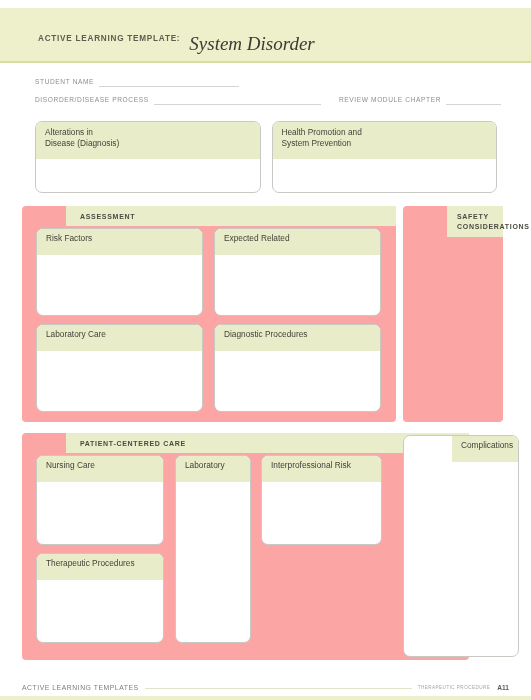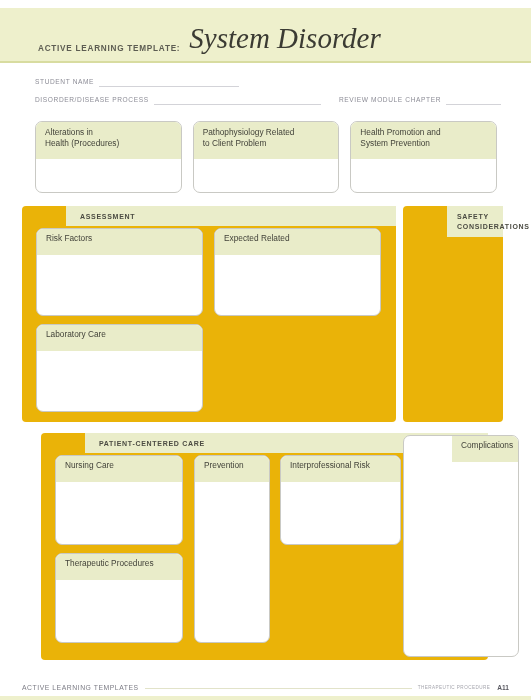--- a/index.html
+++ b/index.html
@@ -24,34 +24,34 @@
     height: 55px;
     background: #eef0cc;
     border-bottom: 2px solid #d8dca0;
     box-sizing: border-box;
   }
   .banner-inner {
     position: absolute;
     left: 38px;
     bottom: 8px;
     display: flex;
-    align-items: flex-end;
+    align-items: flex-start;
   }
   .banner-kicker {
     font-size: 8.2px;
     letter-spacing: 0.75px;
     color: #5d5d52;
     font-weight: bold;
     text-transform: uppercase;
     white-space: nowrap;
   }
   .banner-title {
     font-family: "Liberation Serif", serif;
     font-style: italic;
-    font-size: 29px;
+    font-size: 19px;
     color: #3b3b33;
     margin-left: 9px;
     line-height: 1;
     white-space: nowrap;
   }
 
   
   .meta {
     position: absolute;
     left: 35px;
@@ -105,21 +105,21 @@
     line-height: 11px;
     padding: 5px 8px 5px 9px;
     white-space: pre-line;
   }
   .topcard { flex: 1 1 0; height: 72px; }
   .topcard .card-head { height: 27px; }
 
   
   .panel {
     position: absolute;
-    background: #eab308;
+    background: #fca5a5;
     border-radius: 4px;
     box-sizing: border-box;
     padding-left: 44px;
   }
   .panel-head {
     background: #eaedca;
     font-size: 7px;
     font-weight: bold;
     letter-spacing: 0.7px;
     color: #4b4b42;
@@ -151,21 +151,21 @@
     width: 100px; height: 216px;
   }
   #safety-panel .panel-head {
     padding-left: 10px;
     line-height: 10px;
   }
 
   
   #pcc-panel {
     left: 22px; top: 433px;
-    width: 447px; height: 227px; margin-left: 19px;
+    width: 447px; height: 227px;
   }
   .pcc-wrap {
     position: absolute;
     left: 14px; top: 22px;
     width: 346px; height: 196px;
   }
   .pcc-col { position: absolute; top: 0; }
   .pcc-col-a { left: 0; width: 128px; }
   .pcc-col-b { left: 139px; width: 76px; }
   .pcc-col-c { left: 225px; width: 121px; }
@@ -243,26 +243,21 @@
     <span class="meta-label">DISORDER/DISEASE PROCESS</span>
     <span class="meta-rule rule-disorder"></span>
     <span class="meta-label meta-label-right">REVIEW MODULE CHAPTER</span>
     <span class="meta-rule rule-chapter"></span>
   </div>
 </div>
 
 <div class="toprow">
   <div class="card topcard">
     <div class="card-head">Alterations in
-Health (Procedures)</div>
-    <div class="card-body"></div>
-  </div>
-  <div class="card topcard">
-    <div class="card-head">Pathophysiology Related
-to Client Problem</div>
+Disease (Diagnosis)</div>
     <div class="card-body"></div>
   </div>
   <div class="card topcard">
     <div class="card-head">Health Promotion and
 System Prevention</div>
     <div class="card-body"></div>
   </div>
 </div>
 
 <div class="panel" id="assessment-panel">
@@ -271,20 +266,24 @@
     <div class="card assess-card">
       <div class="card-head">Risk Factors</div>
       <div class="card-body"></div>
     </div>
     <div class="card assess-card">
       <div class="card-head">Expected Related</div>
       <div class="card-body"></div>
     </div>
     <div class="card assess-card">
       <div class="card-head">Laboratory Care</div>
+      <div class="card-body"></div>
+    </div>
+    <div class="card assess-card">
+      <div class="card-head">Diagnostic Procedures</div>
       <div class="card-body"></div>
     </div>
   </div>
 </div>
 
 <div class="panel" id="safety-panel">
   <div class="panel-head">SAFETY
 CONSIDERATIONS</div>
   <div class="panel-body"></div>
 </div>
@@ -299,21 +298,21 @@
         <div class="card-body"></div>
       </div>
       <div class="card pcc-card-s">
         <div class="card-head">Therapeutic Procedures</div>
         <div class="card-body"></div>
       </div>
     </div>
 
     <div class="pcc-col pcc-col-b">
       <div class="card pcc-card-tall">
-        <div class="card-head">Prevention</div>
+        <div class="card-head">Laboratory</div>
         <div class="card-body"></div>
       </div>
     </div>
 
     <div class="pcc-col pcc-col-c">
       <div class="card pcc-card-s">
         <div class="card-head">Interprofessional Risk</div>
         <div class="card-body"></div>
       </div>
     </div>

